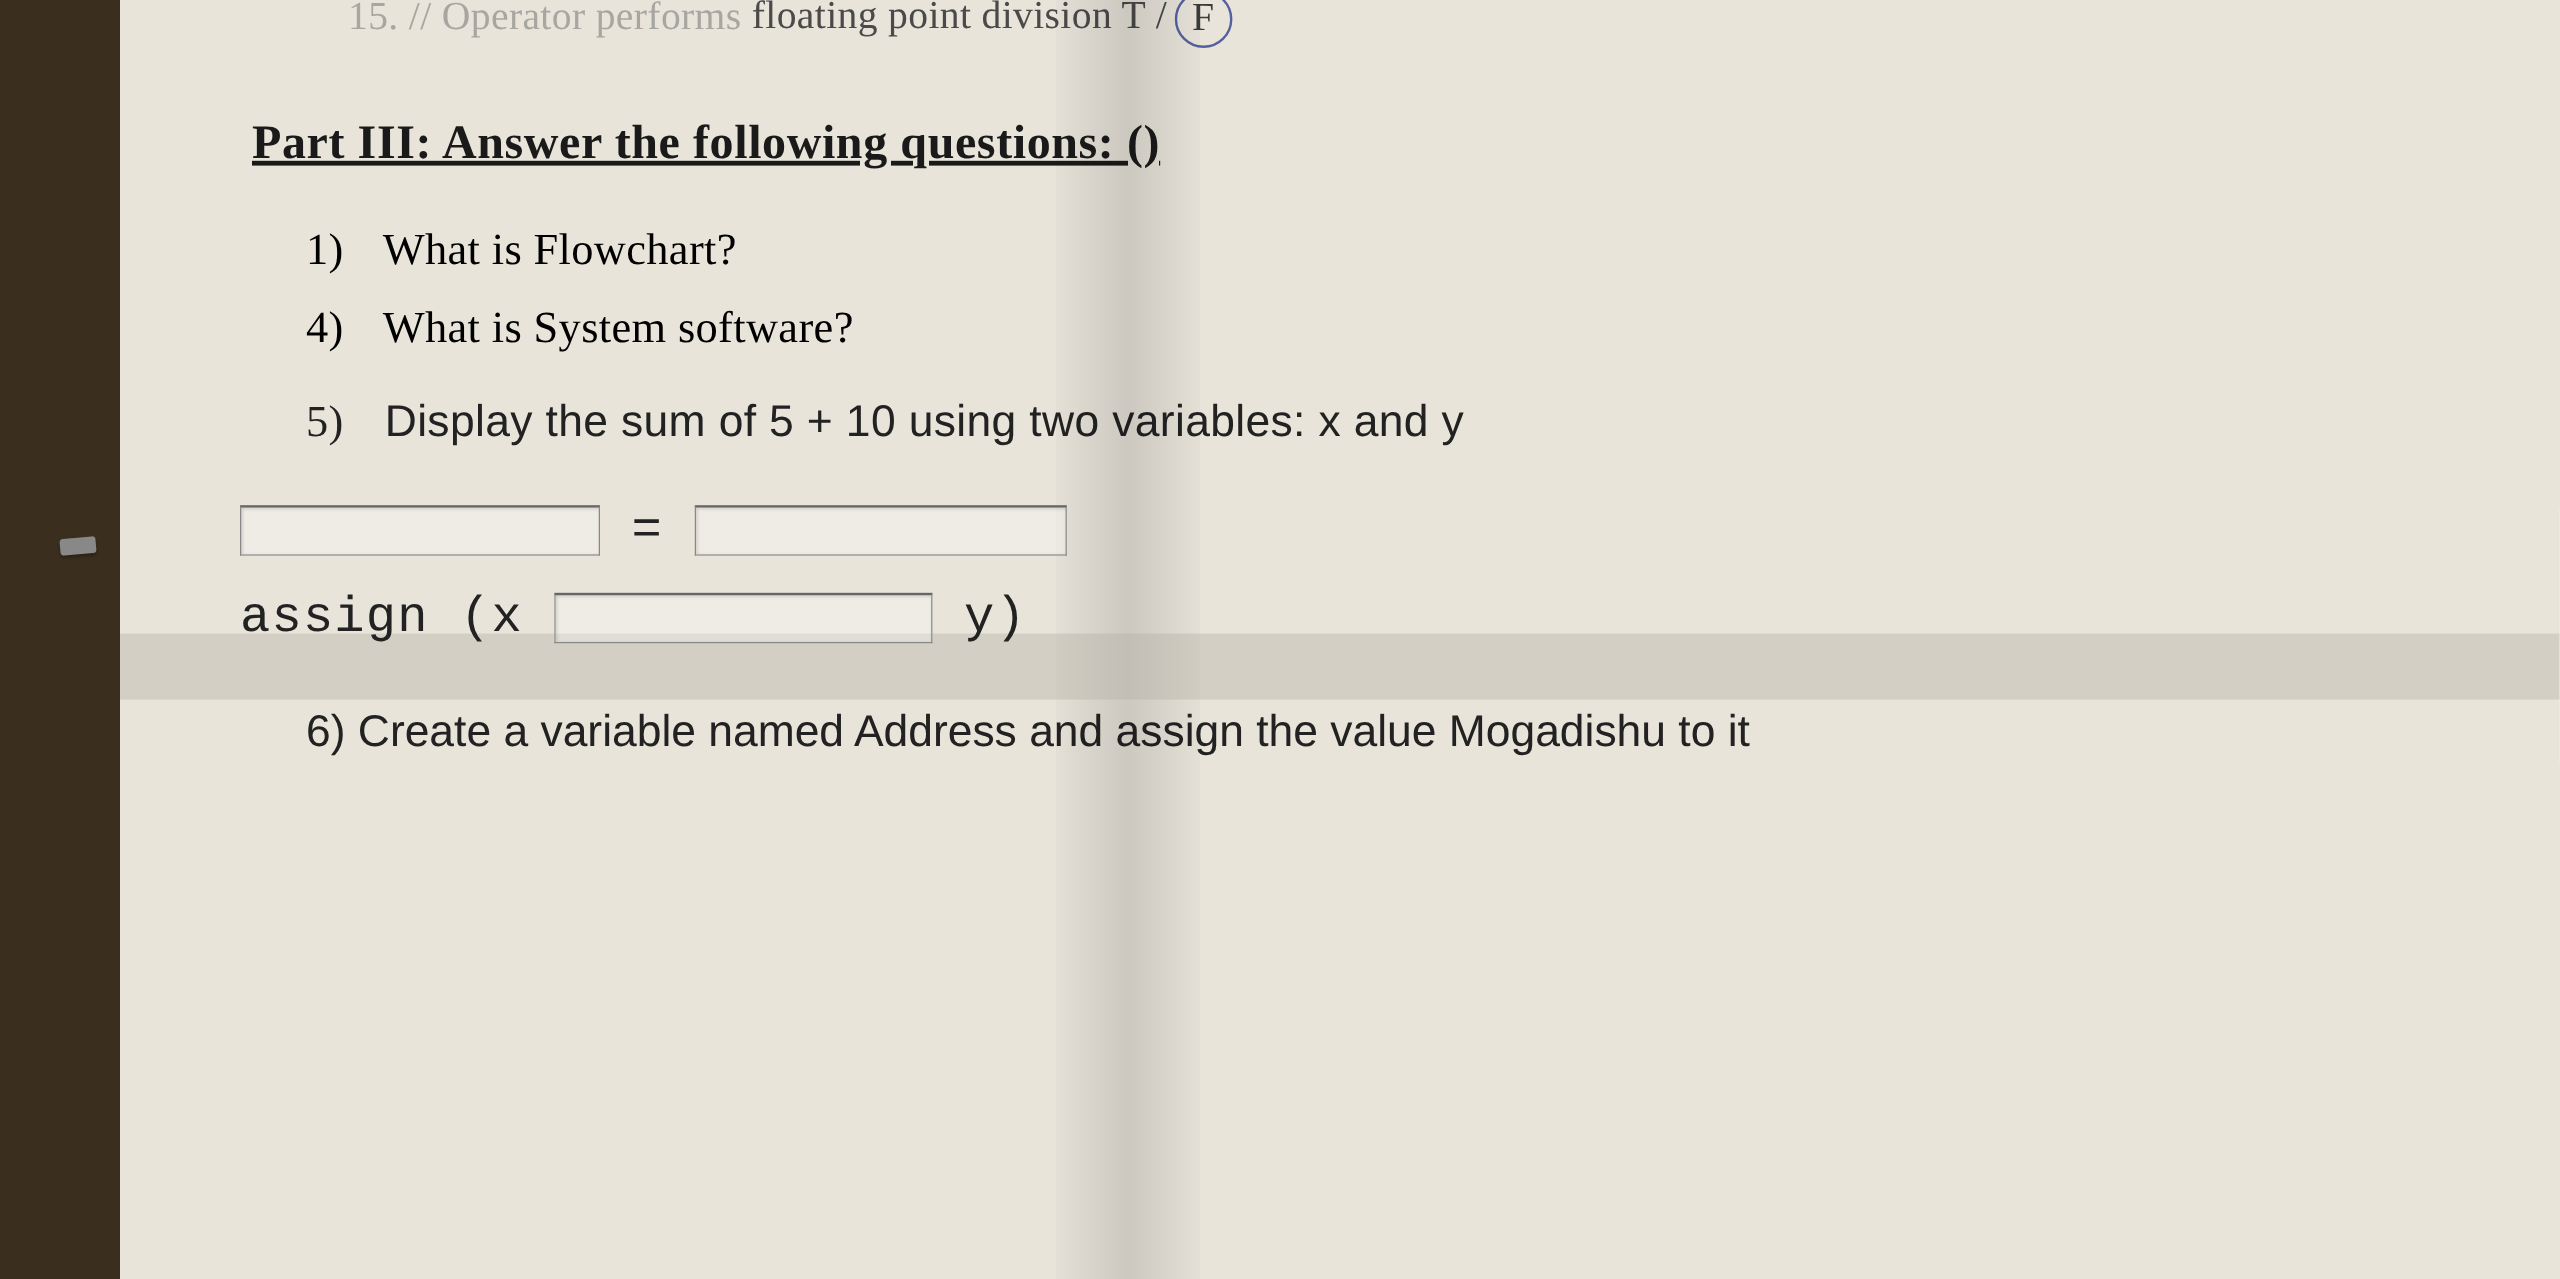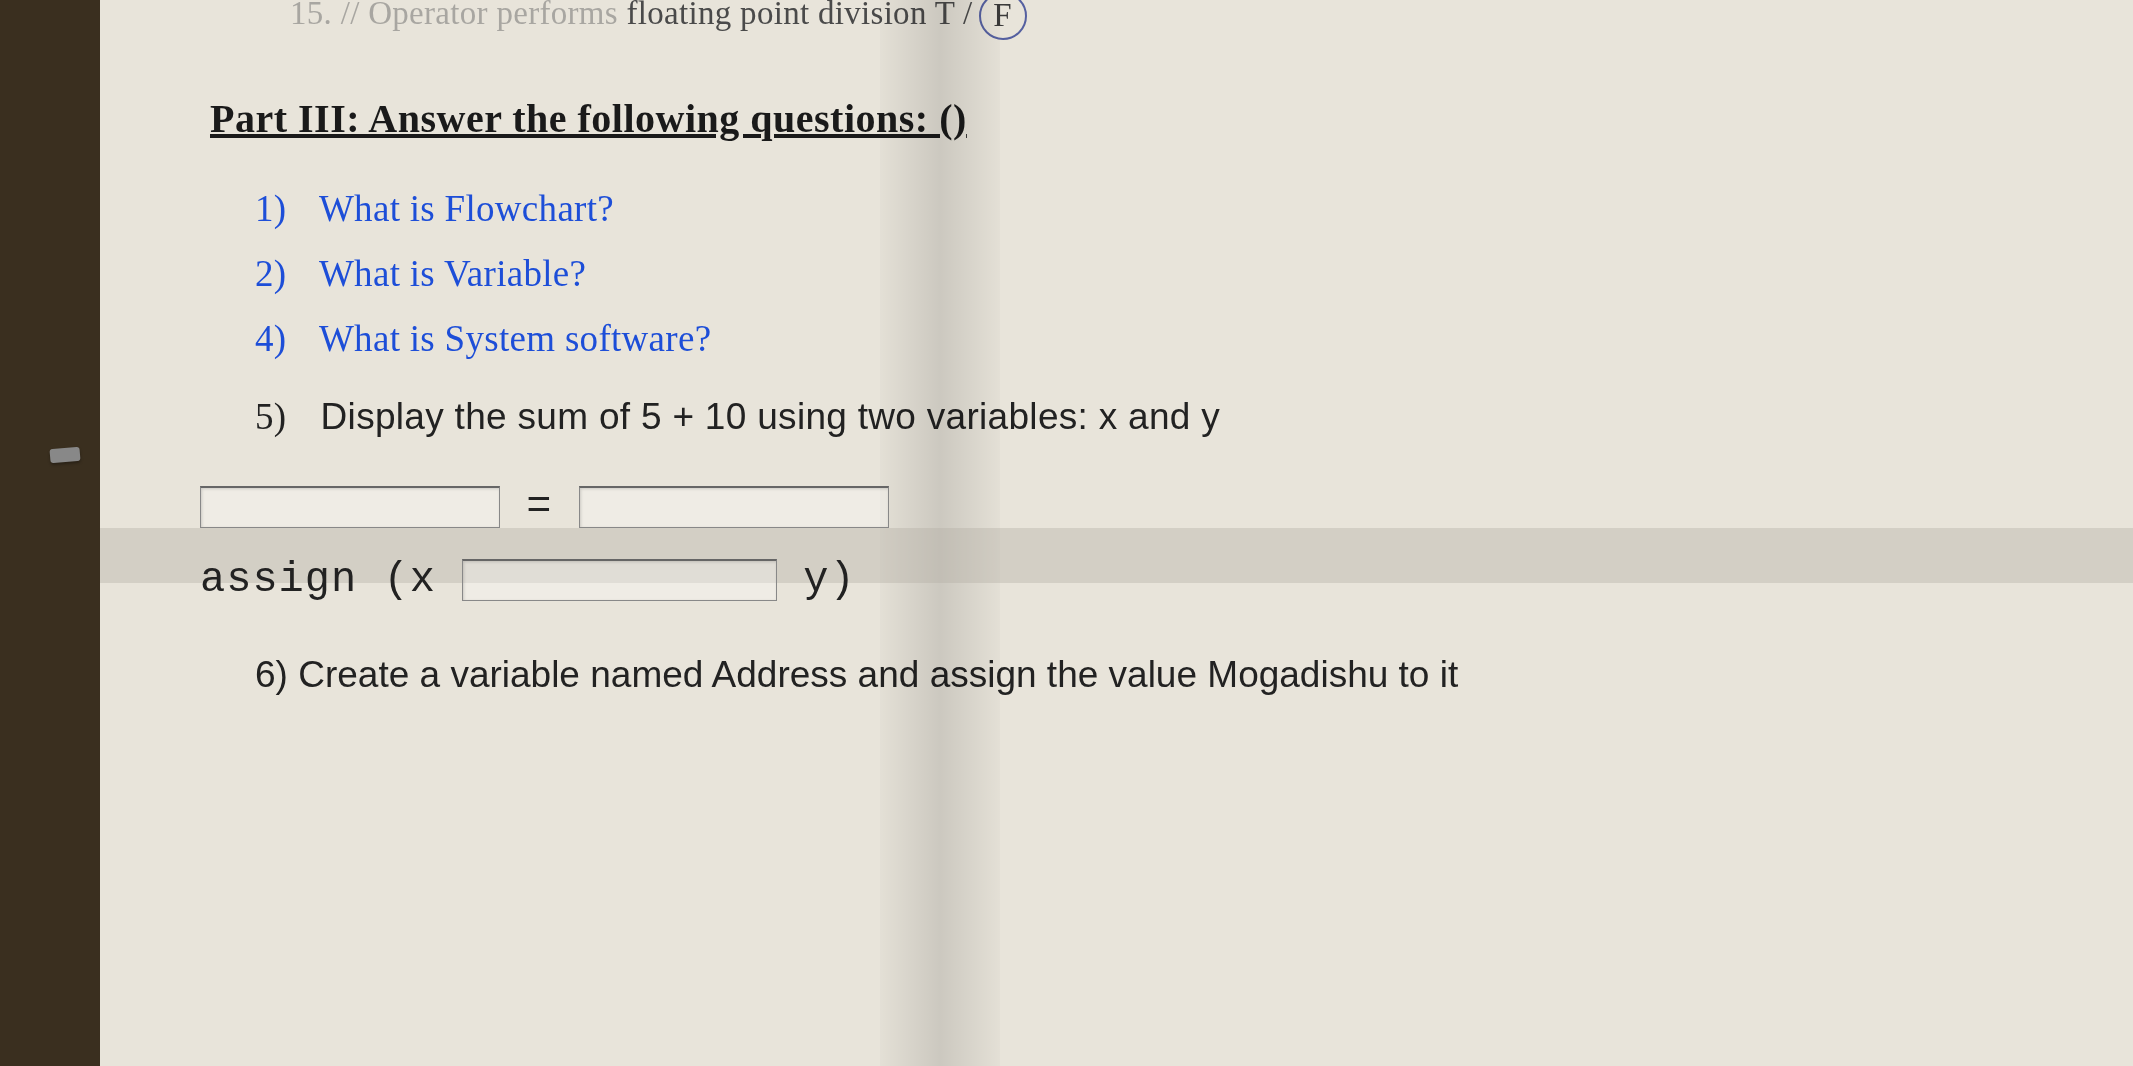--- a/index.html
+++ b/index.html
@@ -75,21 +75,21 @@
     }
     
     .question-list {
       margin-top: 45px;
       margin-left: 45px;
     }
     
     .question-item {
       font-size: 37px;
       margin-bottom: 22px;
-      color: #1d4ed8;
+      color: #000000;
       letter-spacing: 0.3px;
     }
     
     .question-item .num {
       display: inline-block;
       width: 55px;
     }
     
     .q5 {
       font-family: 'Verdana', 'Arial', sans-serif;
@@ -186,24 +186,20 @@
   </div>
 
   <div class="section-title">Part III: Answer the following questions: ()</div>
 
   <div class="question-list">
     <div class="question-item">
       <span class="num">1)</span>
       <span>What is Flowchart?</span>
     </div>
     <div class="question-item">
-      <span class="num">2)</span>
-      <span>What is Variable?</span>
-    </div>
-    <div class="question-item">
       <span class="num">4)</span>
       <span>What is System software?</span>
     </div>
     <div class="question-item q5">
       <span class="num">5)</span>
       <span>Display the sum of 5 + 10 using two variables: x and y</span>
     </div>
   </div>
 
   <div class="code-area">

